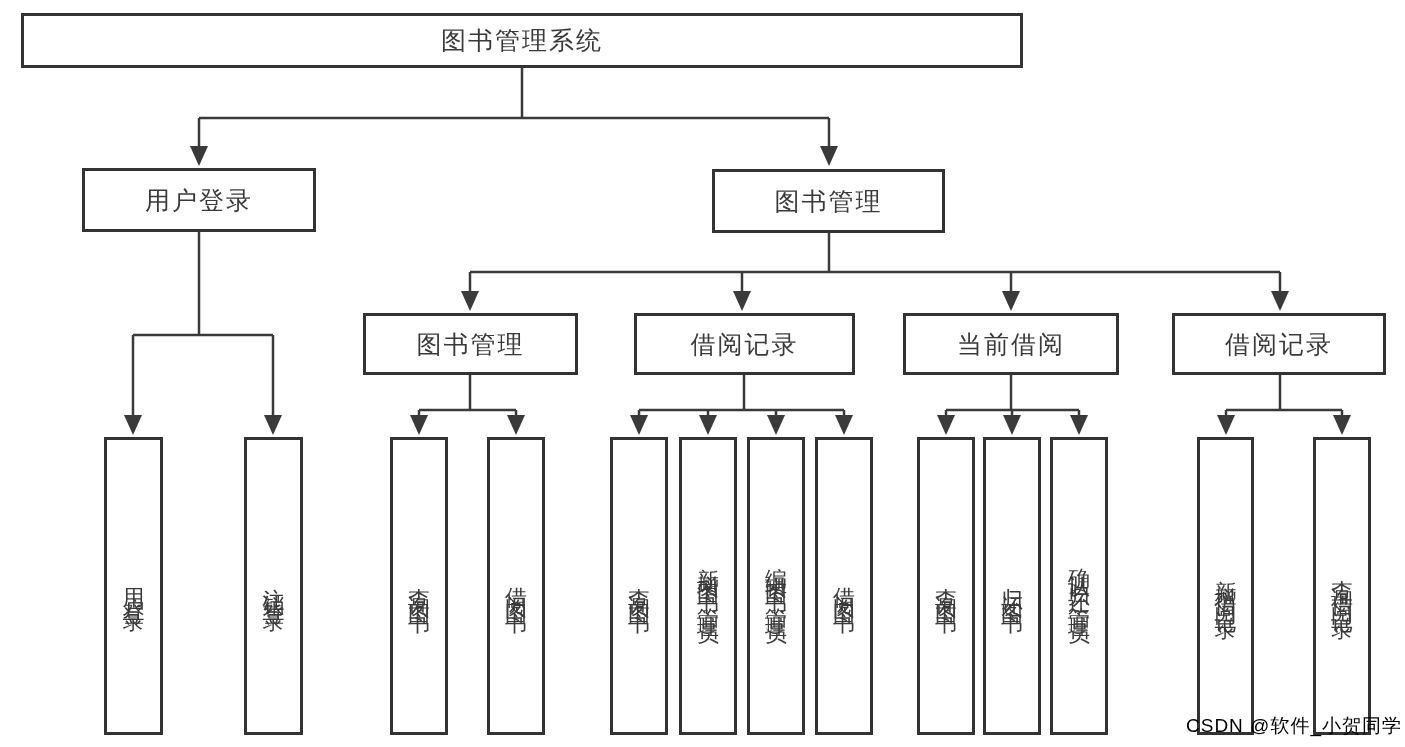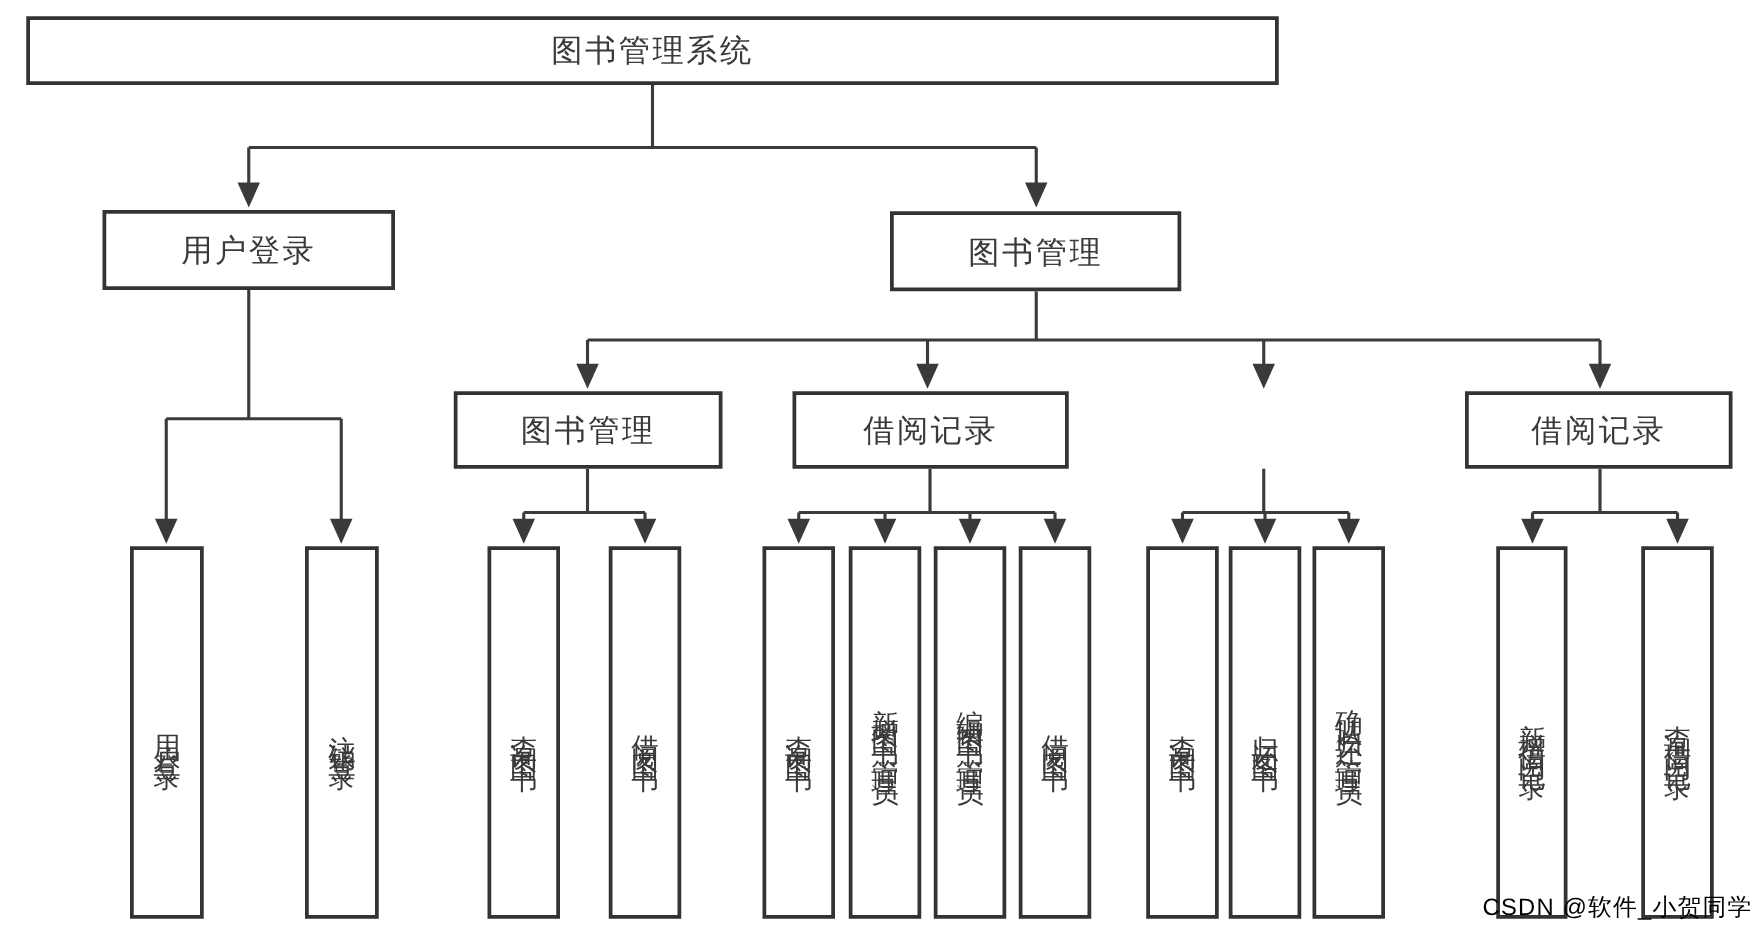--- a/index.html
+++ b/index.html
@@ -141,20 +141,23 @@
   <div class="node box-h" style="left:712px; top:169px; width:233px; height:64px;">
     <span>图书管理</span>
   </div>
 
   <div class="node box-h" style="left:363px; top:313px; width:215px; height:62px;">
     <span>图书管理</span>
   </div>
   <div class="node box-h" style="left:634px; top:313px; width:221px; height:62px;">
     <span>借阅记录</span>
   </div>
+  <div class="node box-h" style="left:903px; top:313px; width:216px; height:62px;">
+    <span>当前借阅</span>
+  </div>
   <div class="node box-h" style="left:1172px; top:313px; width:214px; height:62px;">
     <span>借阅记录</span>
   </div>
 
   <div class="node box-v" style="left:104px; top:437px; width:59px; height:298px;">
     <span>用户登录</span>
   </div>
   <div class="node box-v" style="left:244px; top:437px; width:59px; height:298px;">
     <span>注销登录</span>
   </div>

